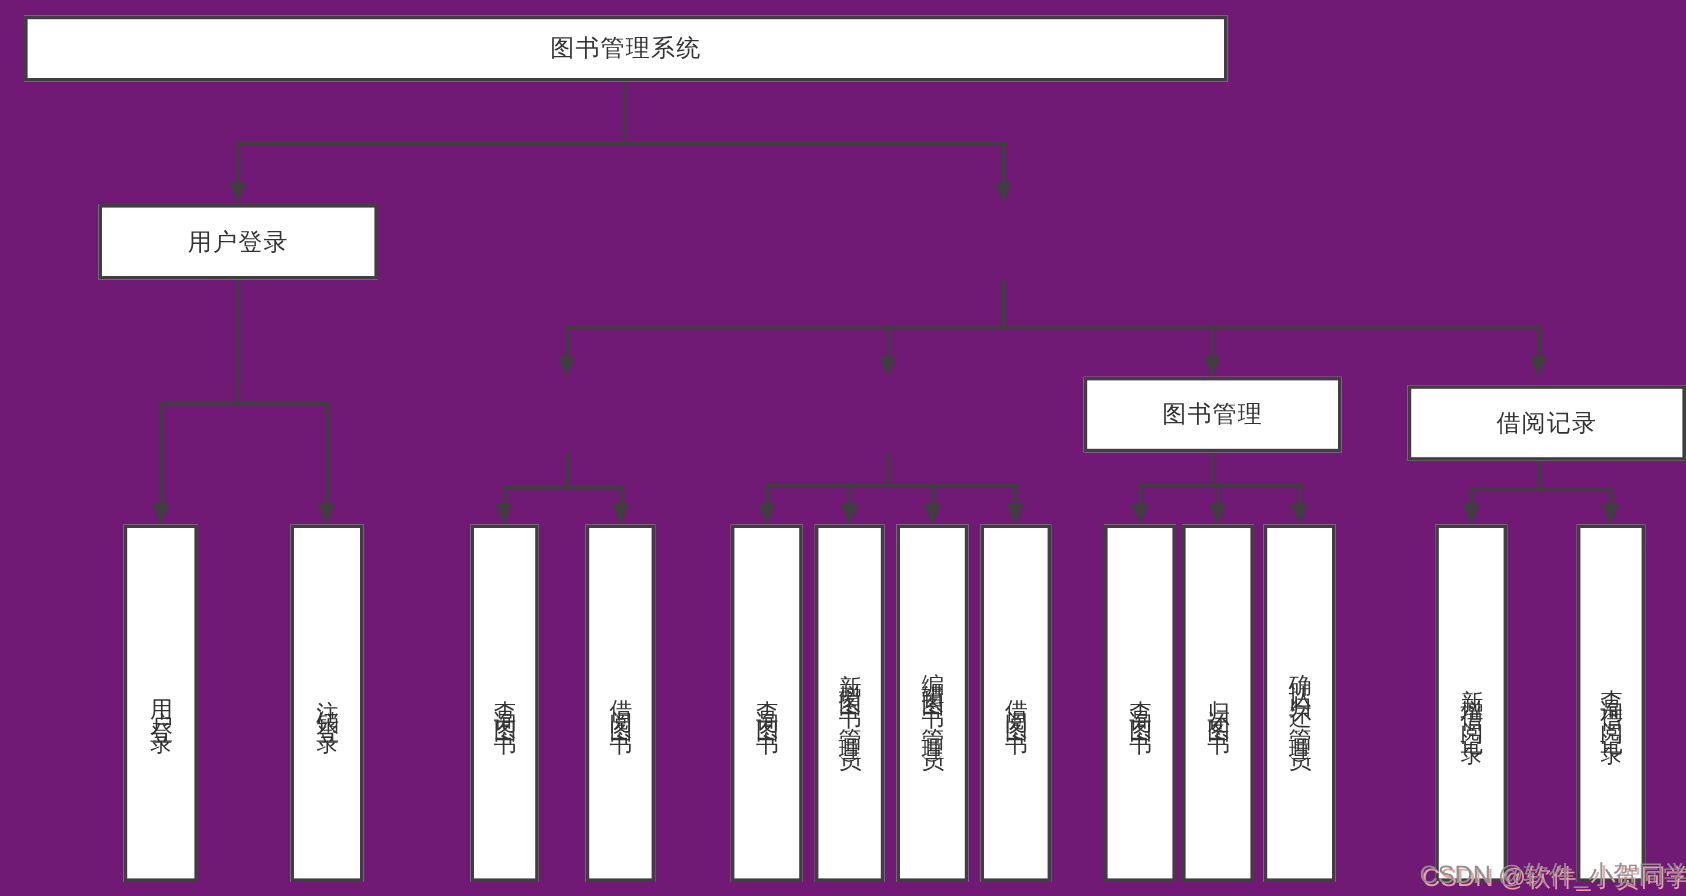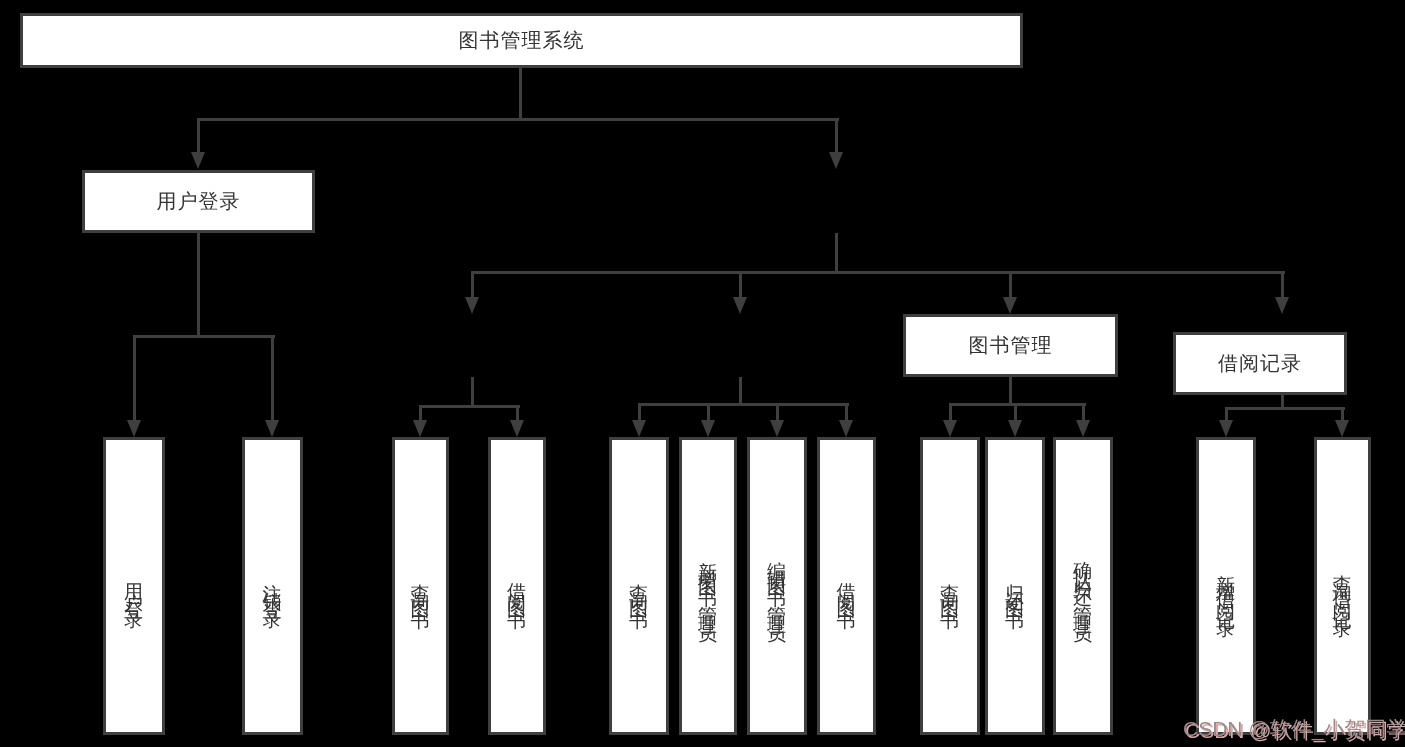--- a/index.html
+++ b/index.html
@@ -1,17 +1,17 @@
 <!DOCTYPE html>
 <html><head>
 <meta charset="utf-8">
 <style>
   html,body{margin:0;padding:0;background:#fff;}
   .canvas{
-    position:relative;width:1405px;height:747px;background:#000000;
+    position:relative;width:1405px;height:747px;background:#701a75;
     font-family:"Liberation Sans","DejaVu Sans",sans-serif;overflow:hidden;
   }
   .box{
     position:absolute;border:3px solid #3f3f3f;background:#ffffff;
     display:flex;align-items:center;justify-content:center;
     color:#333333;box-sizing:border-box;z-index:2;
   }
   .hbox{font-size:20px;letter-spacing:1px;}
   .vbox{
     writing-mode:vertical-rl;text-orientation:mixed;
@@ -33,21 +33,21 @@
 </head>
 <body>
 
 <div class="canvas">
 
   <div class="box hbox" style="left:20px;top:13px;width:1003px;height:55px">图书管理系统</div>
 
   <div class="box hbox" style="left:82px;top:170px;width:233px;height:63px">用户登录</div>
 
   <div class="box hbox" style="left:903px;top:314px;width:215px;height:63px">图书管理</div>
-  <div class="box hbox" style="left:1173px;top:332px;width:174px;height:63px">借阅记录</div>
+  <div class="box hbox" style="left:1173px;top:321px;width:232px;height:63px">借阅记录</div>
 
   <div class="box vbox" style="left:103px;width:62px">用户登录</div>
   <div class="box vbox" style="left:242px;width:61px">注销登录</div>
 
   <div class="box vbox" style="left:392px;width:57px">查询图书</div>
   <div class="box vbox" style="left:488px;width:58px">借阅图书</div>
 
   <div class="box vbox" style="left:609px;width:60px">查询图书</div>
   <div class="box vbox" style="left:679px;width:58px">新增图书（管理员）</div>
   <div class="box vbox" style="left:747px;width:60px">编辑图书（管理员）</div>

